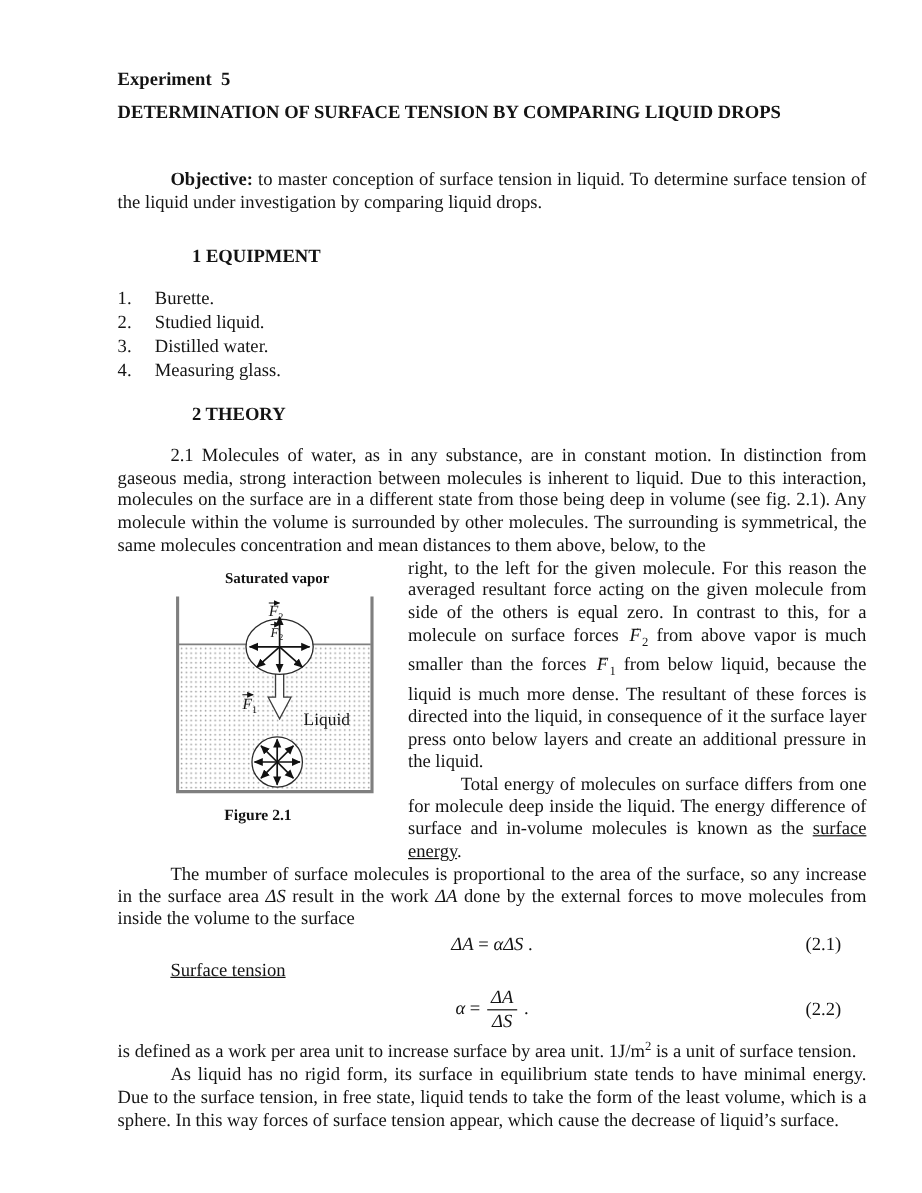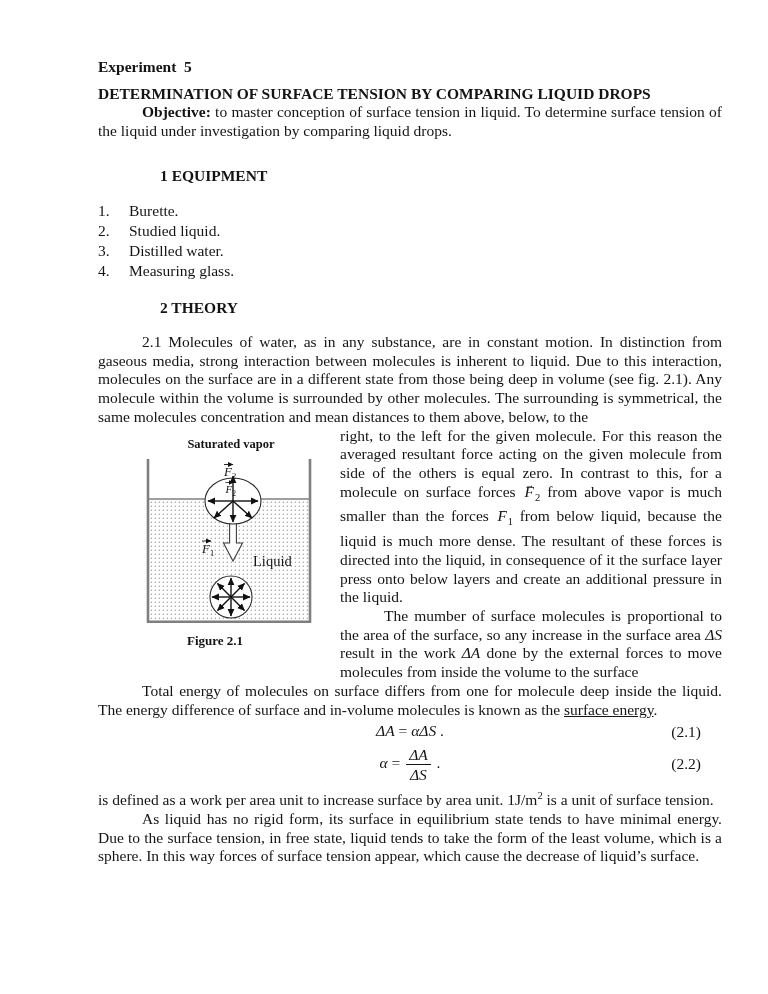--- a/index.html
+++ b/index.html
@@ -10,21 +10,21 @@
     font-family:"Liberation Serif","DejaVu Serif",serif;
     font-size:15.5px;line-height:18.7px;color:#141414;
     overflow:hidden;
   }
   .center{text-align:left;}
   .just{text-align:justify;}
   p{margin:0;}
   .ind{text-indent:44px;}
   .title{font-weight:bold;white-space:pre;}
   .main-heading{font-weight:bold;margin-top:8px;}
-  .objective{}
+  .objective{margin-top:38px;}
   .sec-heading{font-weight:bold;margin-left:62px;margin-top:26px;font-family:Liberation Serif, serif;}
   .sec-heading.theory{margin-top:18px;}
   .equip-list{margin-top:15px;}
   .equip-item{display:flex;line-height:20.2px;}
   .equip-item .num{width:20px;flex:0 0 auto;}
   .equip-item .itxt{margin-left:11px;}
   .theory-p1{margin-top:15px;}
   .figure-float{
     float:left;width:236px;height:226px;margin:2px 6px 18px 0;
   }
@@ -139,29 +139,30 @@
           <line x1="133" y1="168" x2="119.5" y2="154.5" marker-end="url(#ah)"></line>
           <line x1="133" y1="168" x2="146.5" y2="181.5" marker-end="url(#ah)"></line>
           <line x1="133" y1="168" x2="119.5" y2="181.5" marker-end="url(#ah)"></line>
         </g>
 
         <text x="117" y="216" text-anchor="middle" font-size="13" class="svg-bold">Figure 2.1</text>
       </svg>
     </div>
 
     <p class="just"><span>right, to the left for the given molecule. For this reason the averaged resultant force acting on the given molecule from side of the others is equal zero. In contrast to this, for a molecule on surface forces </span><span class="seg-vec">F</span><span class="seg-sub">2</span><span> from above vapor is much smaller than the forces </span><span class="seg-vec">F</span><span class="seg-sub">1</span><span> from below liquid, because the liquid is much more dense.  The resultant of these forces is directed into the liquid, in consequence of it the surface layer press onto below layers and create an additional pressure in the liquid.</span></p>
+    <p class="just ind"><span>Total energy of molecules on surface differs from one for molecule deep inside the liquid. The energy difference of surface and in-volume molecules is known as the </span><span class="seg-u">surface energy</span><span>.</span></p>
     <p class="just ind"><span>The mumber of surface molecules is proportional to the area of the surface, so any increase in the surface area </span><span class="seg-i">ΔS</span><span> result in the work </span><span class="seg-i">ΔA</span><span> done by the external forces to move molecules from inside the volume to the surface</span></p>
-    <p class="just ind"><span>Total energy of molecules on surface differs from one for molecule deep inside the liquid. The energy difference of surface and in-volume molecules is known as the </span><span class="seg-u">surface energy</span><span>.</span></p>
   </div>
 
   <div class="eqrow">
     <span><span class="seg-i">ΔA</span><span> = </span><span class="seg-i">αΔS</span><span> .</span></span>
     <span class="eqnum">(2.1)</span>
   </div>
 
+  <p class="surface-tension">Surface tension</p>
 
   <div class="eqrow frac-row">
     <span><span class="seg-i">α</span><span> = </span><span class="frac"><span class="fnum seg-i">ΔA</span><span class="fden seg-i">ΔS</span></span><span> .</span></span>
     <span class="eqnum">(2.2)</span>
   </div>
 
   <p class="just"><span>is defined as a work per area unit to increase surface by area unit. 1J/m</span><span class="seg-sup">2</span><span> is a unit of surface tension.</span></p>
   <p class="just ind">As liquid has no rigid form, its surface in equilibrium state tends to have minimal energy. Due to the surface tension, in free state, liquid tends to take the form of the least volume, which is a sphere. In this way forces of surface tension appear, which cause the decrease of liquid’s surface.</p>
 
   <div class="clearing"></div>

